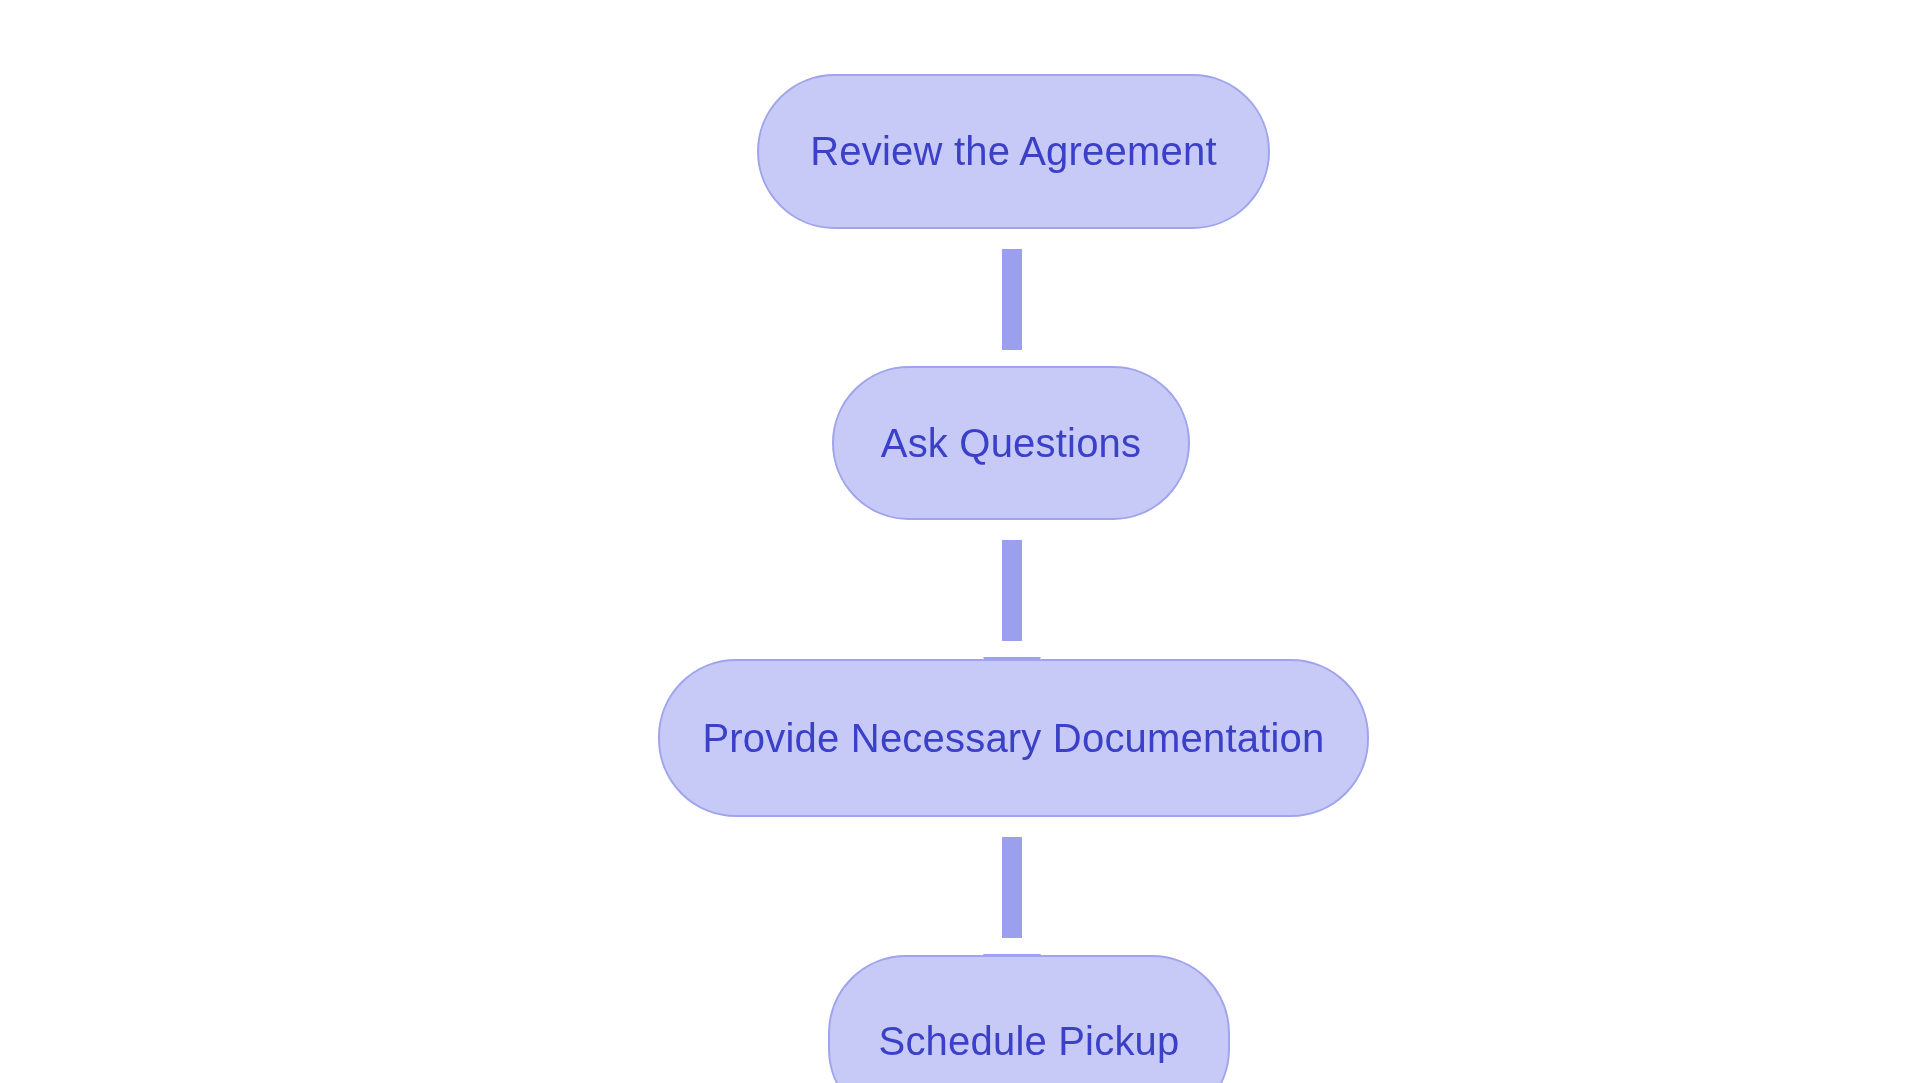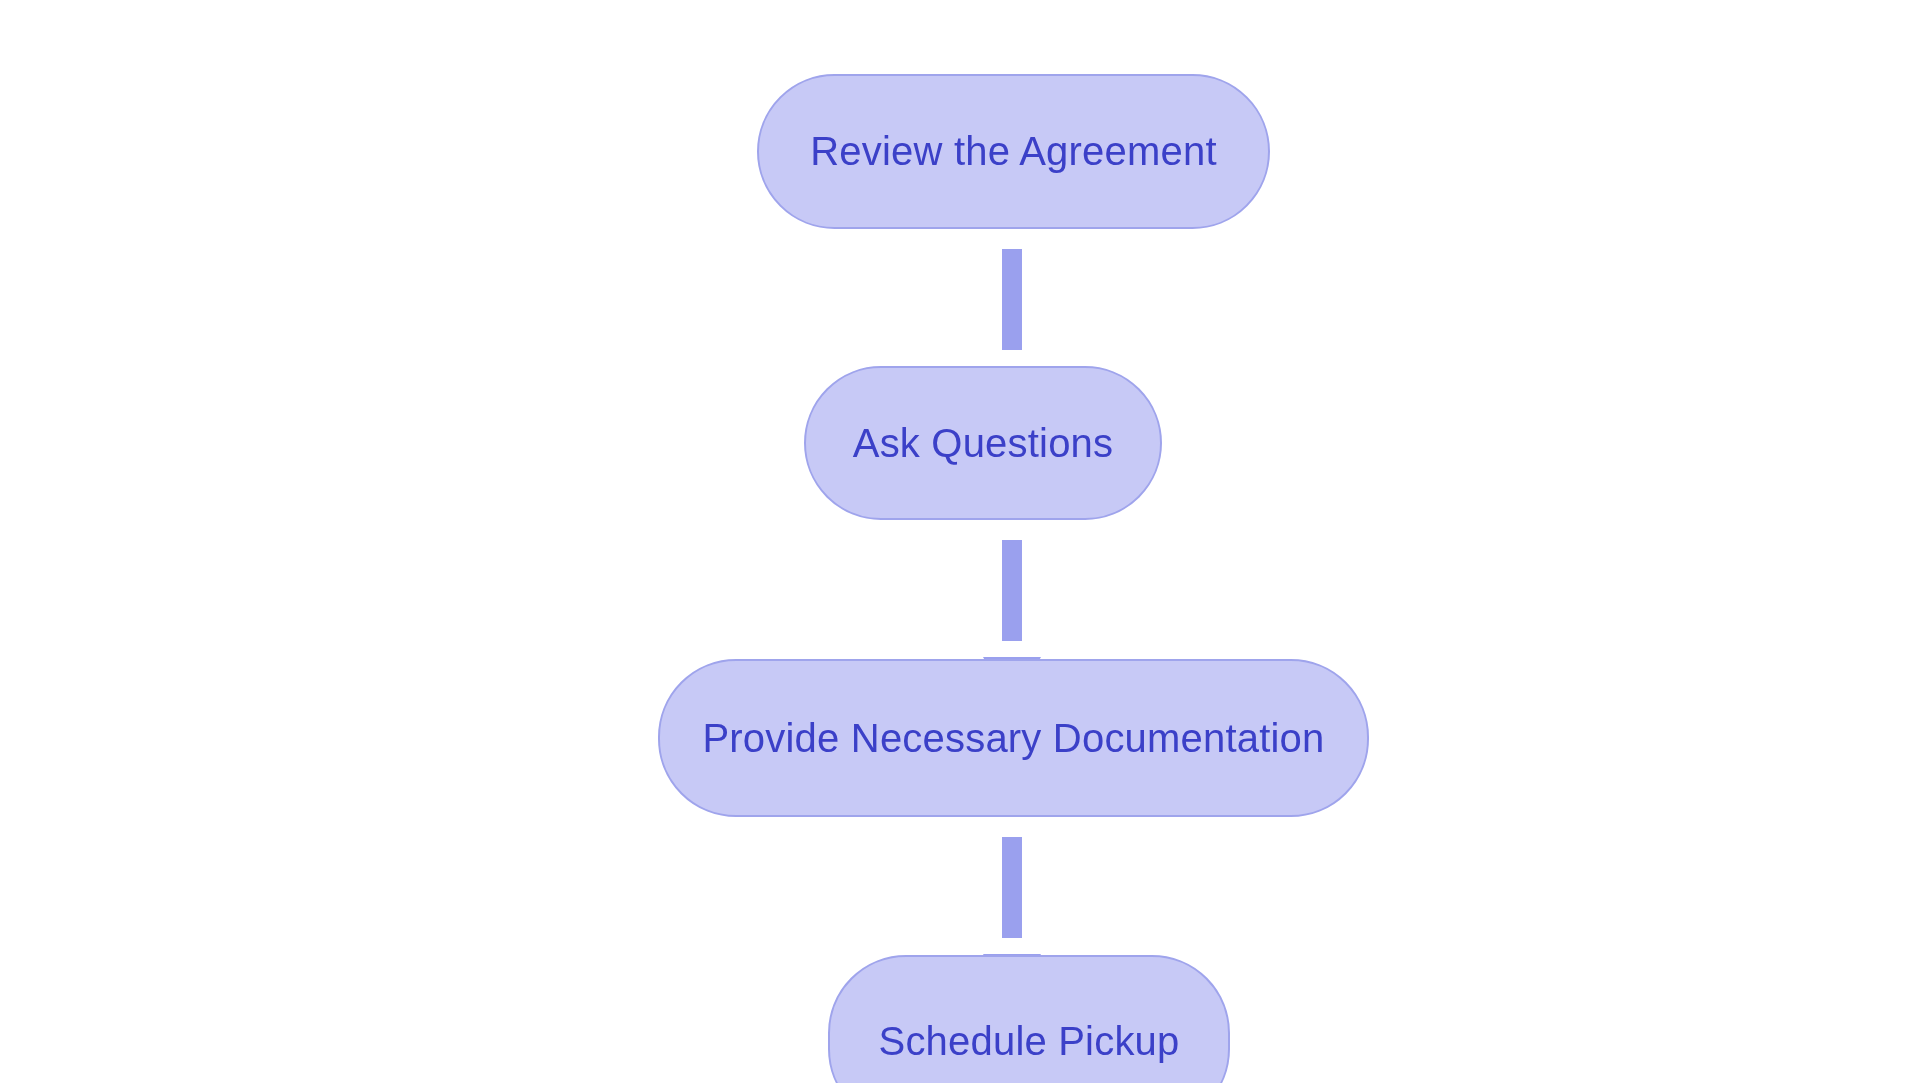--- a/index.html
+++ b/index.html
@@ -32,21 +32,21 @@
     border: 2px solid var(--node-border);
     border-radius: 78px;
     color: var(--node-text);
     font-size: 40px;
     font-weight: 400;
     letter-spacing: 0.2px;
     white-space: nowrap;
     text-align: center;
   }
   .node-1 { left: 705px; top: 22px;  width: 513px; height: 155px; }
-  .node-2 { left: 752px; top: 314px; width: 358px; height: 154px; text-align: right; }
+  .node-2 { left: 780px; top: 314px; width: 358px; height: 154px; text-align: right; }
   .node-3 { left: 606px; top: 607px; width: 711px; height: 158px; text-align: right; }
   .node-4 { left: 776px; top: 903px; width: 402px; height: 172px; align-items: center; }
 
   .arrow {
     position: absolute;
     left: 941px;          
     width: 38px;
     display: flex;
     flex-direction: column;
     align-items: center;

